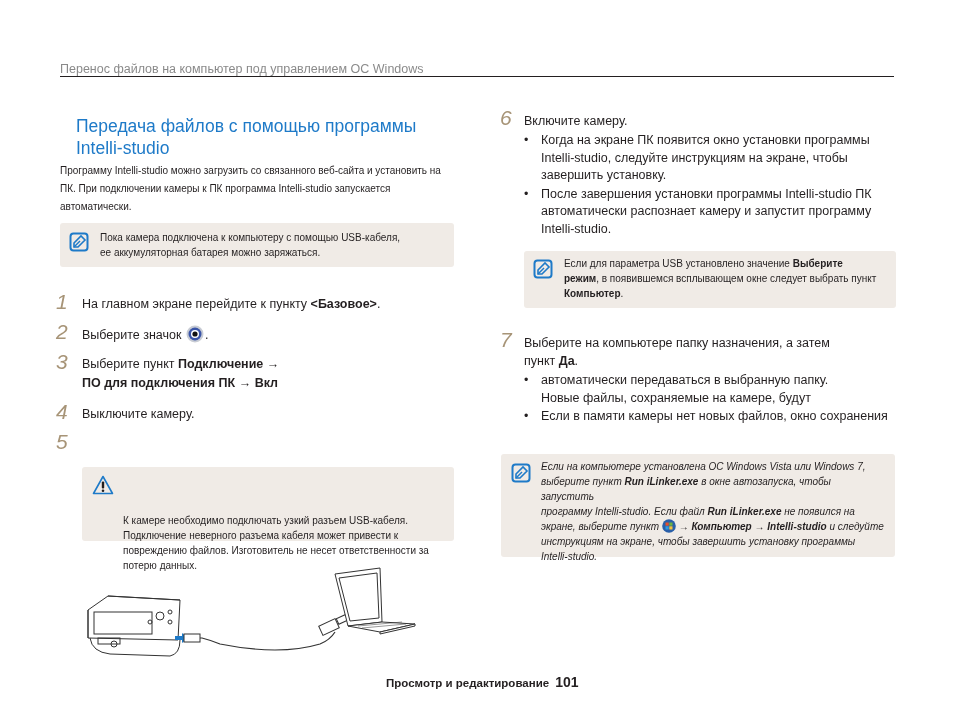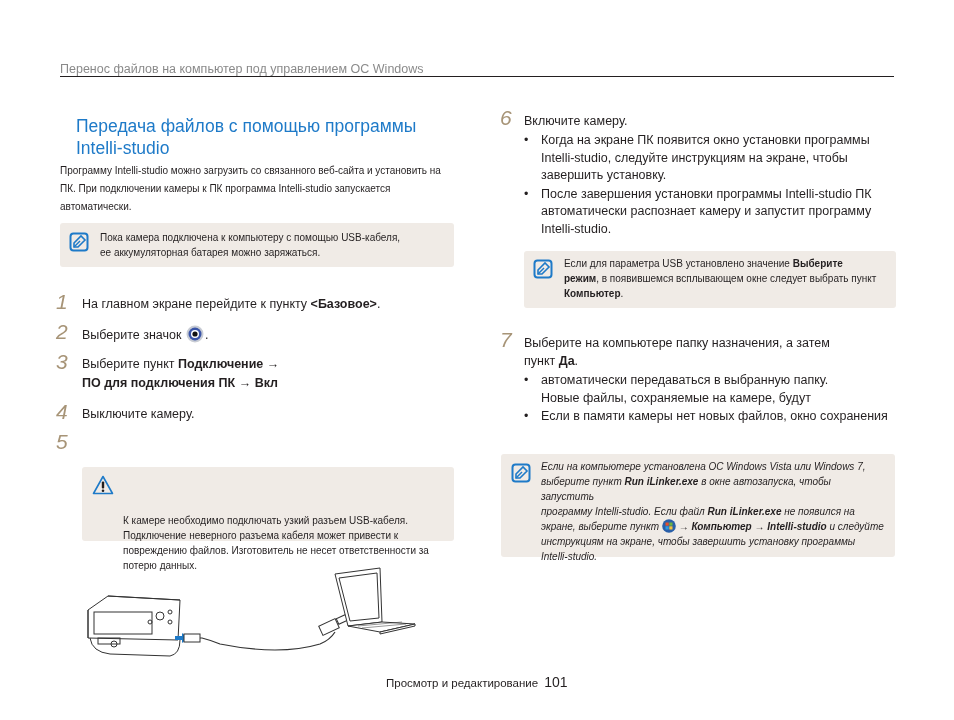--- a/index.html
+++ b/index.html
@@ -70,21 +70,21 @@
   .note2 .icon { left: 9px; top: 8px; }
   .note2 .text { left: 40px; top: 5px; width: 325px; }
 
   .note3 { left: 501px; top: 454px; width: 394px; height: 103px; font-style: italic; }
   .note3 .icon { left: 10px; top: 9px; }
   .note3 .text { left: 40px; top: 5px; width: 345px; }
 
   .win-inline { display: inline-block; width: 14px; height: 14px; vertical-align: -3px; }
 
   .footer {
-    position: absolute; left: 386px; top: 674px; font-size: 11.5px; color: #231f20;
+    position: absolute; left: 386px; top: 674px; font-size: 11.5px; color: #231f20; font-weight: bold;
   }
   .footer .page-num { font-size: 14px; margin-left: 6px; }
 </style>
 </head>
 <body>
 
 <div class="running-header">Перенос файлов на компьютер под управлением ОС Windows</div>
 
 <div class="section-title">
   <div>Передача файлов с помощью программы</div>

